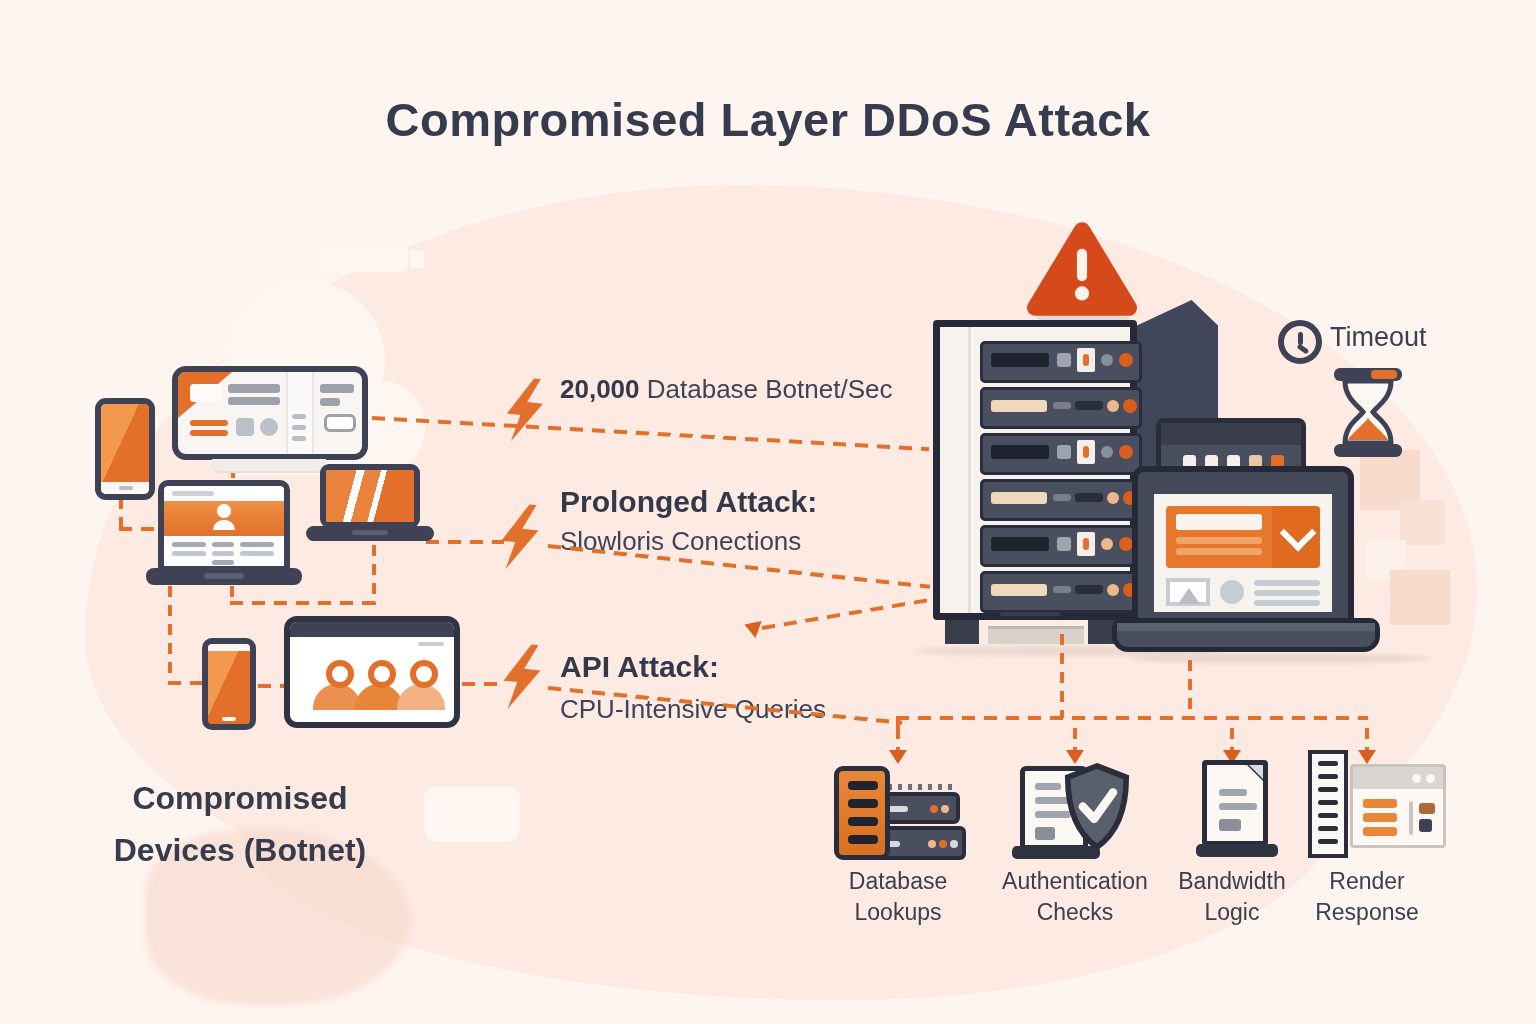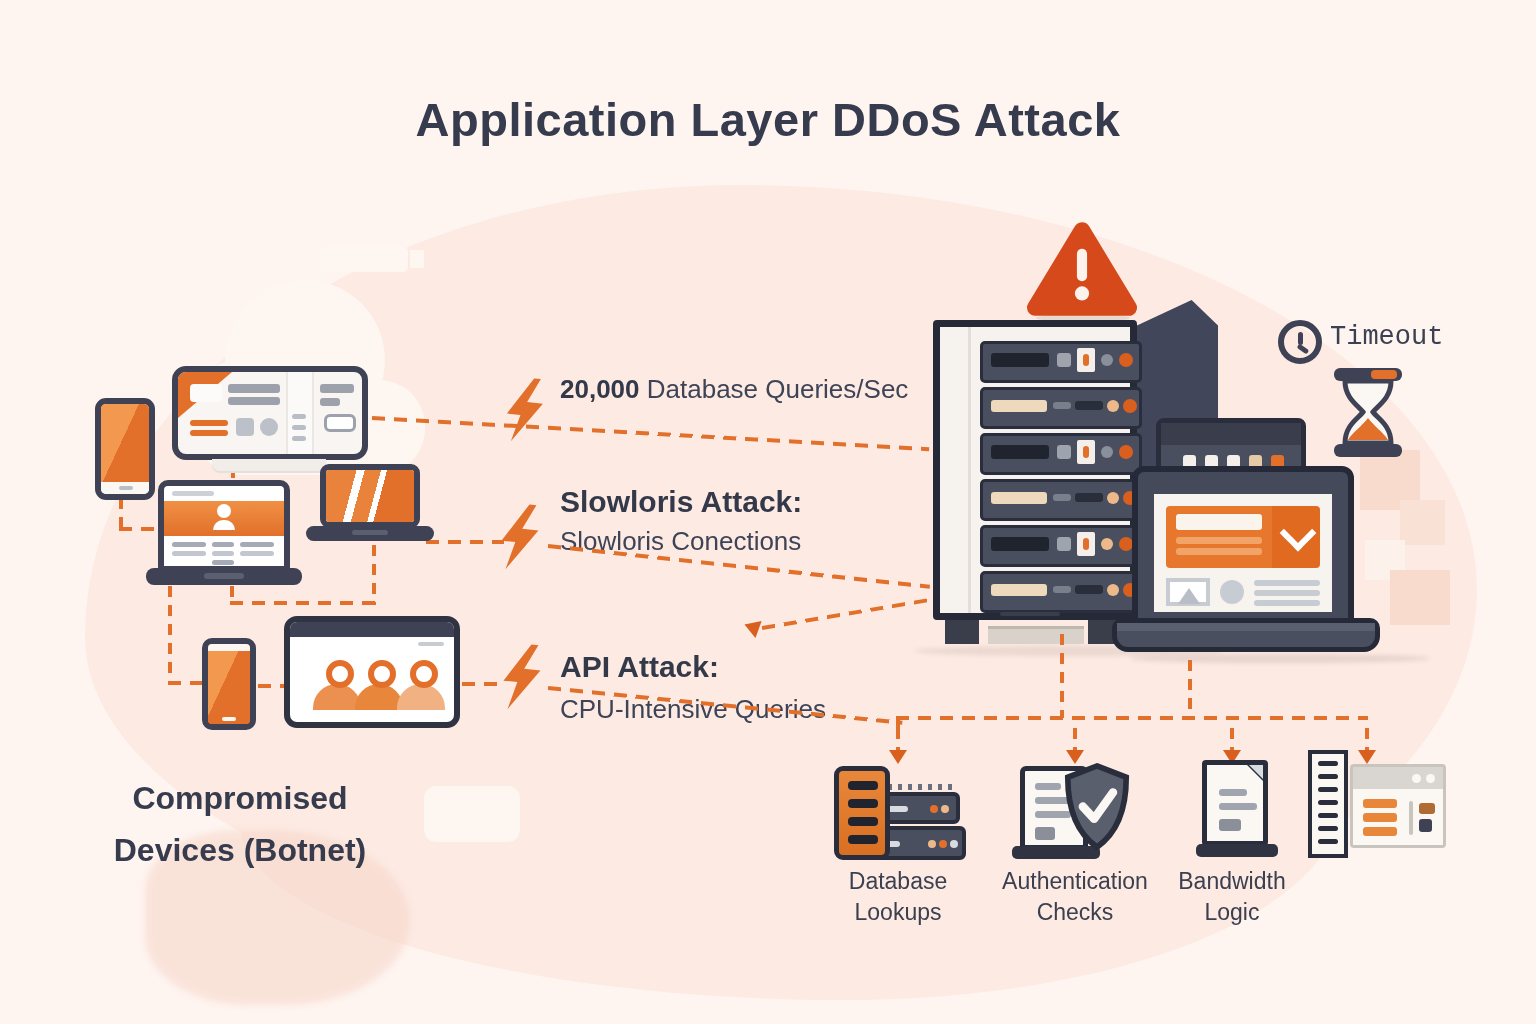--- a/index.html
+++ b/index.html
@@ -16,21 +16,21 @@
   .dv{position:absolute;width:4px;background:repeating-linear-gradient(180deg,var(--orange) 0 11px,transparent 11px 19px);z-index:2;}
   .rot{transform-origin:left center;}
   .ahead{position:absolute;width:0;height:0;border-left:9px solid transparent;border-right:9px solid transparent;border-top:14px solid #D95F1F;z-index:3;}
   
   .title{position:absolute;left:0;right:0;top:92px;text-align:center;font-size:47px;font-weight:700;color:#363B4D;letter-spacing:.5px;}
   .a-head{position:absolute;font-size:30px;font-weight:700;color:#343949;}
   .a-desc{position:absolute;font-size:26px;color:#3E4356;}
   .a-desc strong{font-weight:700;color:#343949;}
   .botnet{position:absolute;left:40px;top:772px;width:400px;text-align:center;font-size:32px;font-weight:700;color:#363B4D;line-height:52px;}
   .plabel{position:absolute;width:200px;text-align:center;font-size:23px;color:#3B4050;line-height:31px;top:866px;}
-  .timeout{position:absolute;left:1330px;top:322px;font-size:27px;color:#3C4152;font-family:Liberation Mono, monospace;}
+  .timeout{position:absolute;left:1330px;top:322px;font-size:27px;color:#3C4152;}
   
   .frame{position:absolute;border:6px solid var(--dark);border-radius:12px;background:#fff;box-sizing:border-box;overflow:hidden;z-index:3;}
   .bar{position:absolute;border-radius:3px;}
   .dot{position:absolute;border-radius:50%;}
   .base{position:absolute;background:var(--dark);border-radius:8px;z-index:3;}
   
   .unit{position:absolute;left:40px;width:156px;height:36px;background:#4A4F60;border:3px solid #2A2E3C;border-radius:5px;}
   .person .head{position:absolute;width:28px;height:28px;border:6px solid var(--orange);border-radius:50%;background:#fff;z-index:2;box-sizing:border-box;}
   .person .body{position:absolute;width:48px;height:26px;border-radius:24px 24px 0 0;top:24px;left:-13px;z-index:1;}
   .chev{position:absolute;width:20px;height:20px;border-right:6px solid #fff;border-bottom:6px solid #fff;transform:rotate(45deg);}
@@ -51,21 +51,21 @@
   <div class="abs" style="left:410px;top:250px;width:14px;height:18px;background:#FDF6F1;"></div>
   <div class="abs" style="left:1360px;top:450px;width:120px;height:190px;opacity:.6;">
     <div class="abs" style="left:0;top:0;width:60px;height:60px;background:#F7D2C0;"></div>
     <div class="abs" style="left:40px;top:50px;width:45px;height:45px;background:#F9DCCE;"></div>
     <div class="abs" style="left:5px;top:90px;width:40px;height:40px;background:#FDF6F1;"></div>
     <div class="abs" style="left:30px;top:120px;width:60px;height:55px;background:#F7D2C0;"></div>
   </div>
   <div class="abs" style="left:145px;top:830px;width:265px;height:175px;background:#F6D3C4;opacity:.5;border-radius:40% 60% 55% 45%;filter:blur(3px);"></div>
   <div class="abs" style="left:424px;top:786px;width:96px;height:56px;background:#FDF6F1;border-radius:12px;"></div>
 
-  <div class="title">Application Layer DDoS Attack</div>
+  <div class="title">Compromised Layer DDoS Attack</div>
 
   <div class="dv" style="left:119px;top:460px;height:70px;"></div>
   <div class="dh" style="left:119px;top:527px;width:42px;"></div>
   <div class="dv" style="left:231px;top:448px;height:34px;"></div>
   <div class="dh rot" style="left:372px;top:416px;width:558px;transform:rotate(3.2deg);"></div>
   <div class="dh" style="left:426px;top:540px;width:78px;"></div>
   <div class="dh rot" style="left:548px;top:544px;width:384px;transform:rotate(6.1deg);"></div>
   <div class="dv" style="left:372px;top:545px;height:60px;"></div>
   <div class="dh" style="left:230px;top:601px;width:146px;"></div>
   <div class="dv" style="left:230px;top:586px;height:17px;"></div>
@@ -149,27 +149,27 @@
 
   <div class="botnet">
     <div>Compromised</div>
     <div>Devices (Botnet)</div>
   </div>
 
   <svg class="abs" style="left:500px;top:376px;z-index:4;transform:rotate(6deg);" width="48" height="68" viewBox="0 0 60 90">
     <polygon points="39,2 8,52 26,52 17,88 54,34 33,34 48,2" fill="#E2702A"></polygon>
   </svg>
   <div class="a-desc" style="left:560px;top:374px;">
-    <strong>20,000</strong><span> Database Queries/Sec</span>
+    <strong>20,000</strong><span> Database Botnet/Sec</span>
   </div>
 
   <svg class="abs" style="left:494px;top:502px;z-index:4;transform:rotate(6deg);" width="50" height="70" viewBox="0 0 60 90">
     <polygon points="39,2 8,52 26,52 17,88 54,34 33,34 48,2" fill="#E2702A"></polygon>
   </svg>
-  <div class="a-head" style="left:560px;top:485px;">Slowloris Attack:</div>
+  <div class="a-head" style="left:560px;top:485px;">Prolonged Attack:</div>
   <div class="a-desc" style="left:560px;top:525px;line-height:33px;">
     <div>Slowloris Conections</div>
   </div>
 
   <svg class="abs" style="left:496px;top:642px;z-index:4;transform:rotate(6deg);" width="50" height="70" viewBox="0 0 60 90">
     <polygon points="39,2 8,52 26,52 17,88 54,34 33,34 48,2" fill="#E2702A"></polygon>
   </svg>
   <div class="a-head" style="left:560px;top:650px;">API Attack:</div>
   <div class="a-desc" style="left:560px;top:694px;">CPU-Intensive Queries</div>
 
@@ -372,14 +372,18 @@
     <div>Checks</div>
   </div>
   <div class="plabel" style="left:798px;">
     <div>Database</div>
     <div>Lookups</div>
   </div>
   <div class="plabel" style="left:1132px;">
     <div>Bandwidth</div>
     <div>Logic</div>
   </div>
+  <div class="plabel" style="left:1267px;">
+    <div>Render</div>
+    <div>Response</div>
+  </div>
 
 </div>
 
 </body></html>

